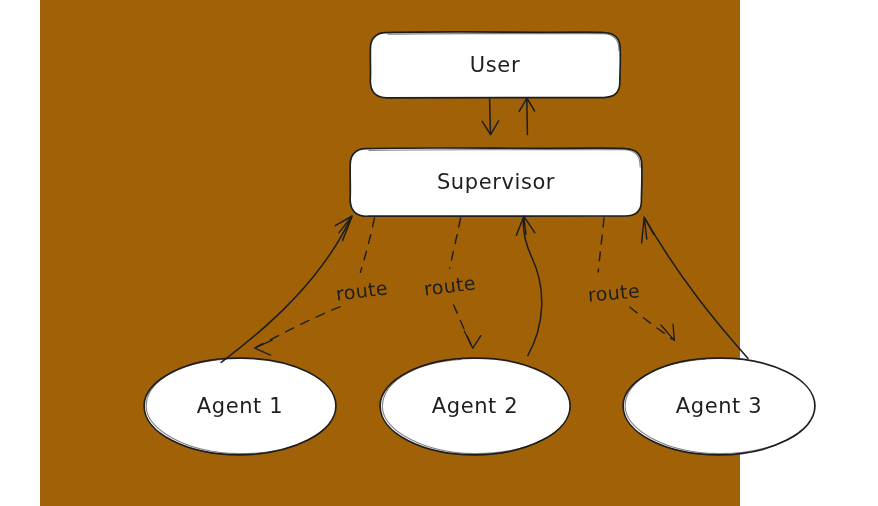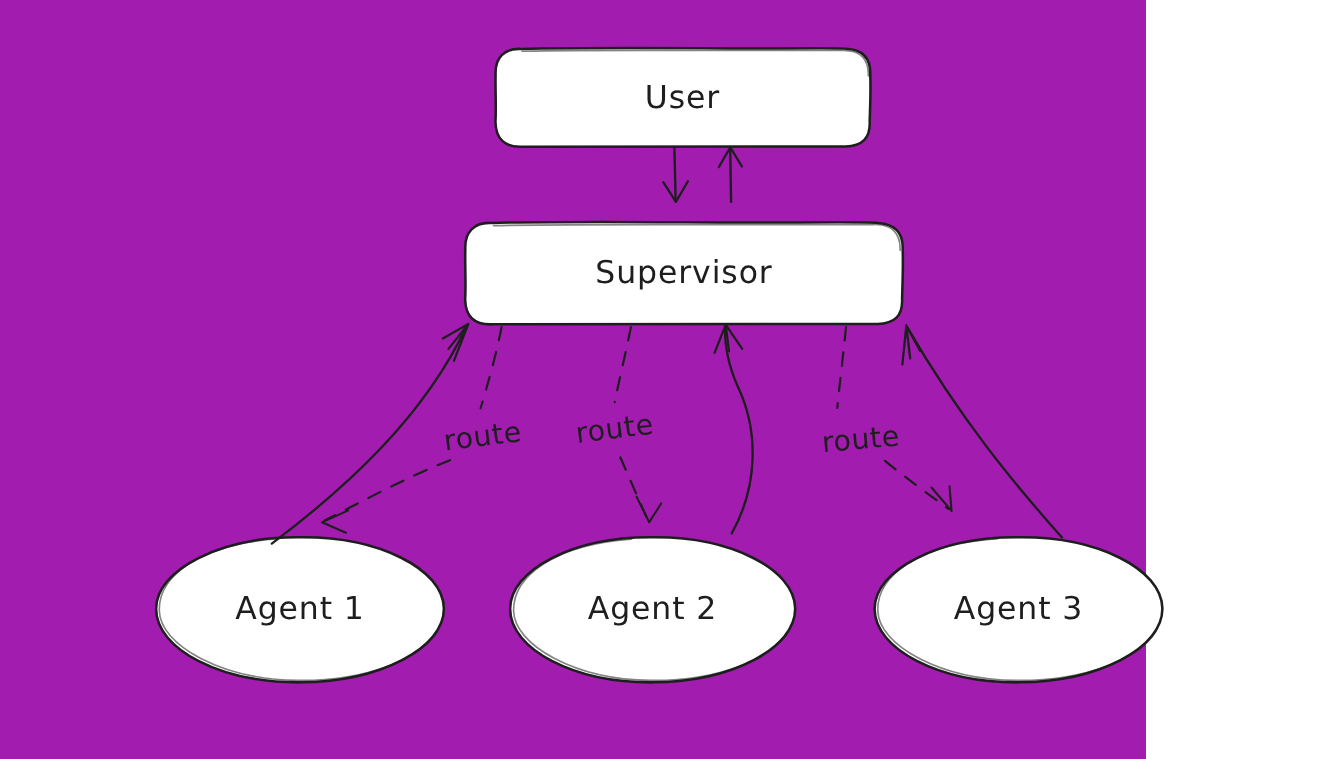--- a/index.html
+++ b/index.html
@@ -9,23 +9,24 @@
     background: #ffffff;
   }
   body {
     width: 878px;
     height: 506px;
     overflow: hidden;
     font-family: "DejaVu Sans", sans-serif;
   }
   #canvas-root {
     position: relative;
-    width: 764px;
+    width: 700px;
     height: 506px;
-    background: #a21caf;
+    background: #a16207;
+    margin-left: 40px;
   }
   svg#diagram {
     display: block;
     width: 878px;
     height: 506px;
   }
   .node-shape {
     fill: #ffffff;
     stroke: #1e1e1e;
     stroke-width: 1.7;

